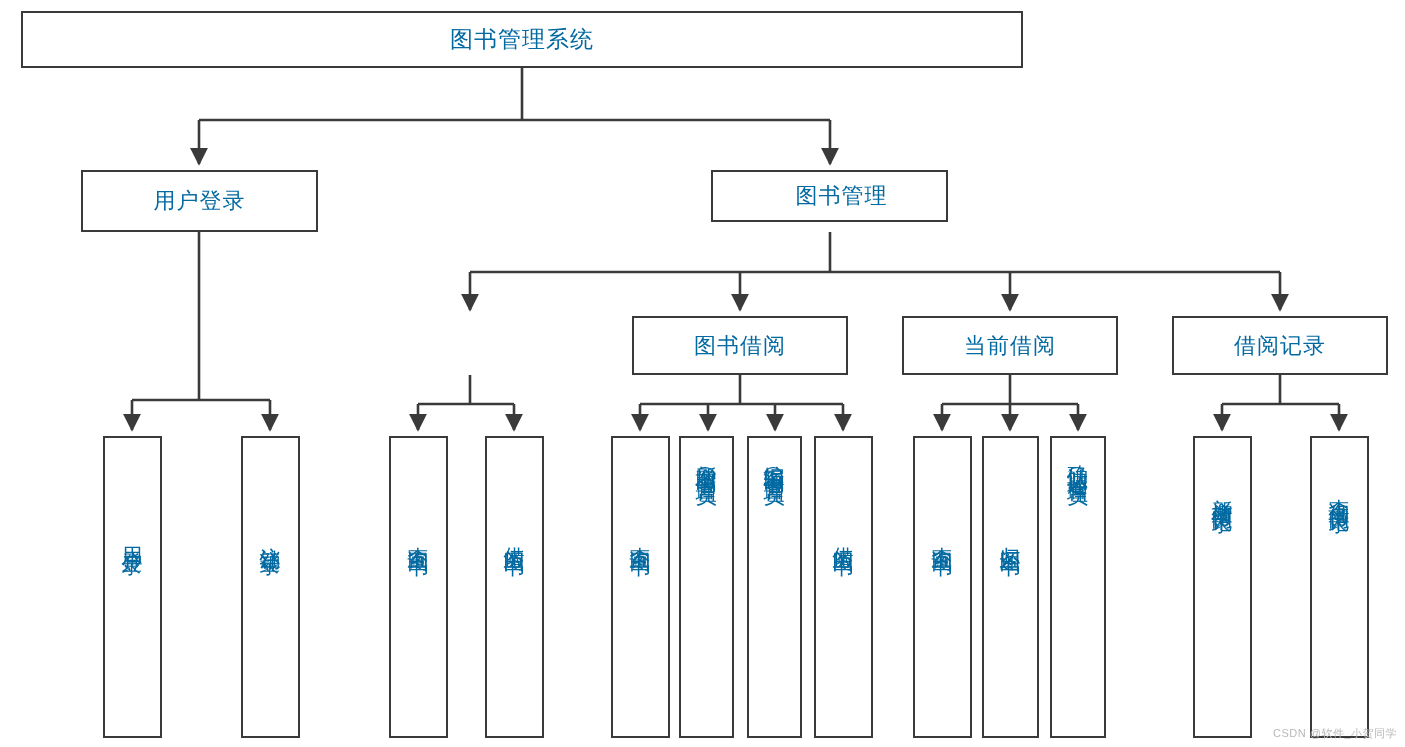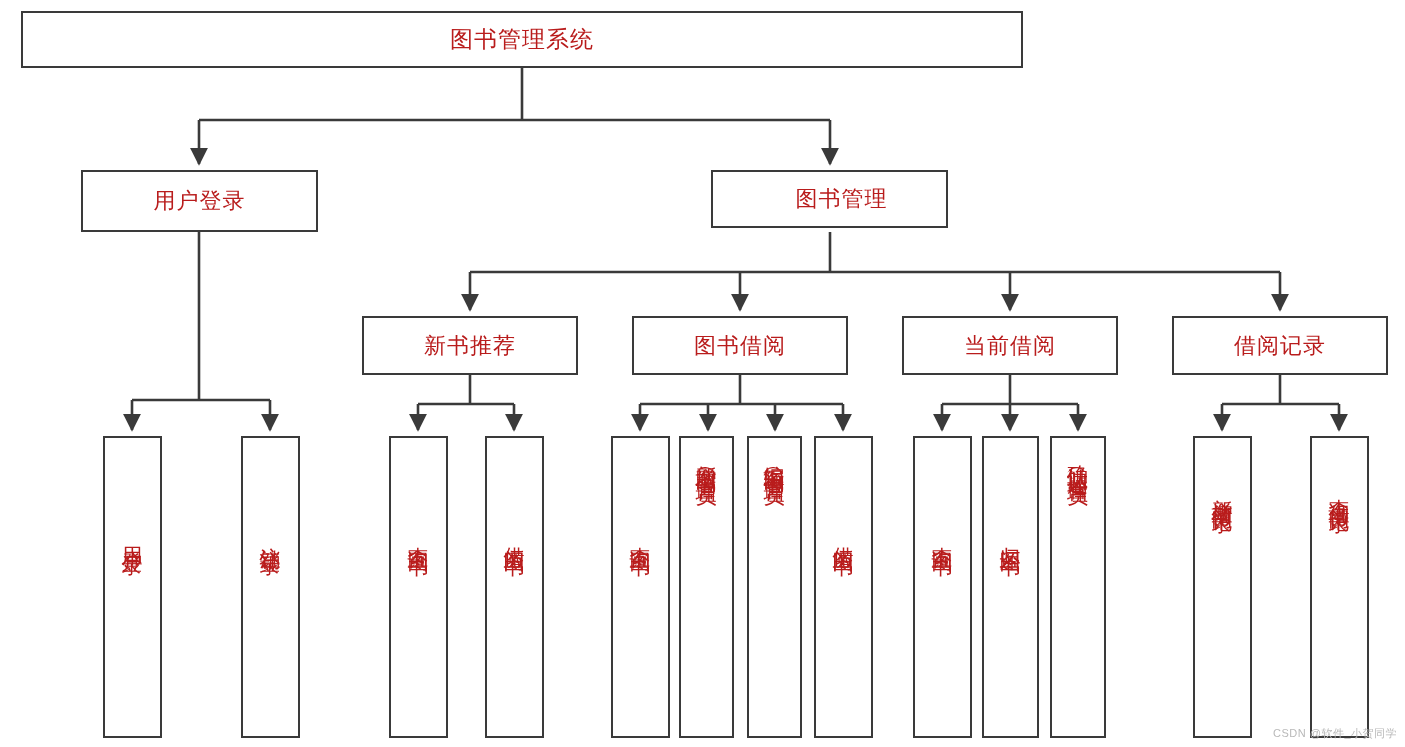--- a/index.html
+++ b/index.html
@@ -33,21 +33,21 @@
     display: flex;
     align-items: center;
     justify-content: center;
     color: #1a1a1a;
     z-index: 2;
   }
   .node-label {
     display: block;
     text-align: right;
     line-height: 1.16;
-    color: #b91c1c;
+    color: #0369a1;
   }
   
   .node.horiz .node-label {
     font-size: 22px;
     letter-spacing: 1px;
     white-space: nowrap;
   }
   .node.root .node-label {
     font-size: 23px;
   }
@@ -143,27 +143,24 @@
     </g>
   </svg>
 
   <div class="node horiz root" style="left:21px; top:11px; width:1002px; height:57px;">
     <span class="node-label">图书管理系统</span>
   </div>
 
   <div class="node horiz" style="left:81px; top:170px; width:237px; height:62px;">
     <span class="node-label">用户登录</span>
   </div>
-  <div class="node horiz" style="left:711px; top:170px; width:237px; height:58px;padding-left:24px;">
+  <div class="node horiz" style="left:711px; top:170px; width:237px; height:52px;padding-left:24px;">
     <span class="node-label">图书管理</span>
   </div>
 
-  <div class="node horiz" style="left:362px; top:316px; width:216px; height:59px;">
-    <span class="node-label">新书推荐</span>
-  </div>
   <div class="node horiz" style="left:632px; top:316px; width:216px; height:59px;">
     <span class="node-label">图书借阅</span>
   </div>
   <div class="node horiz" style="left:1172px; top:316px; width:216px; height:59px;">
     <span class="node-label">借阅记录</span>
   </div>
   <div class="node horiz" style="left:902px; top:316px; width:216px; height:59px;">
     <span class="node-label">当前借阅</span>
   </div>
 

